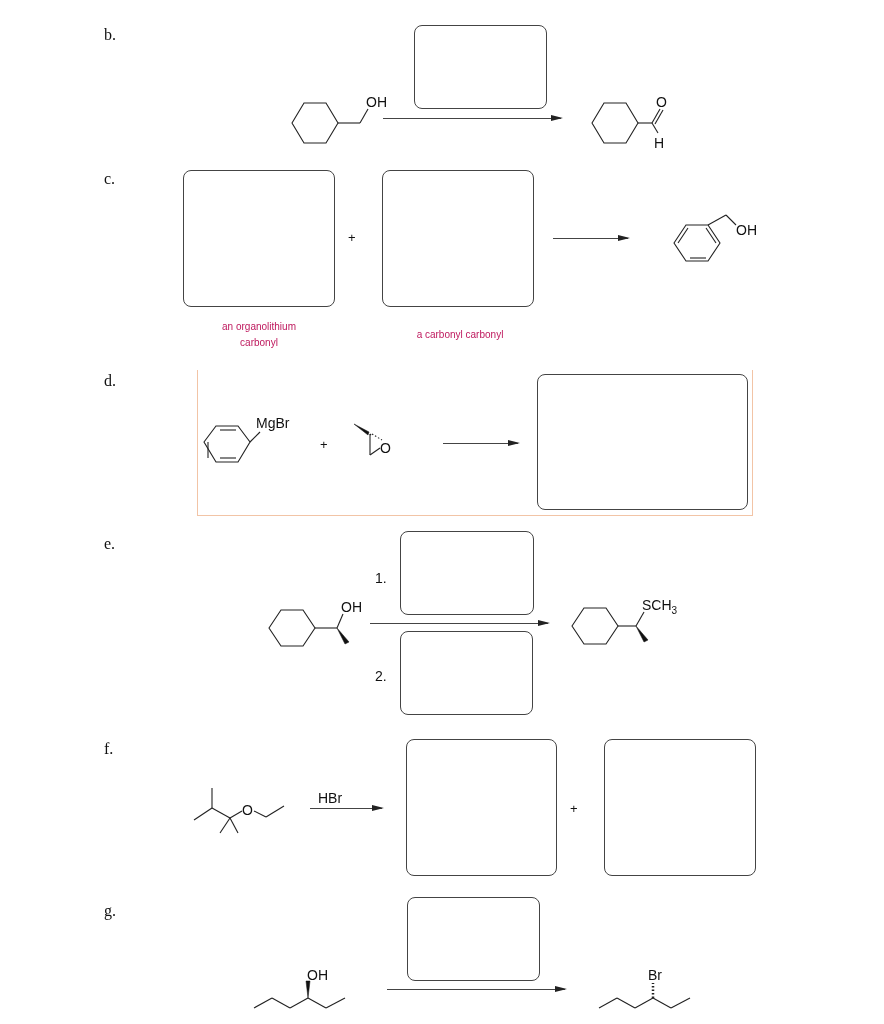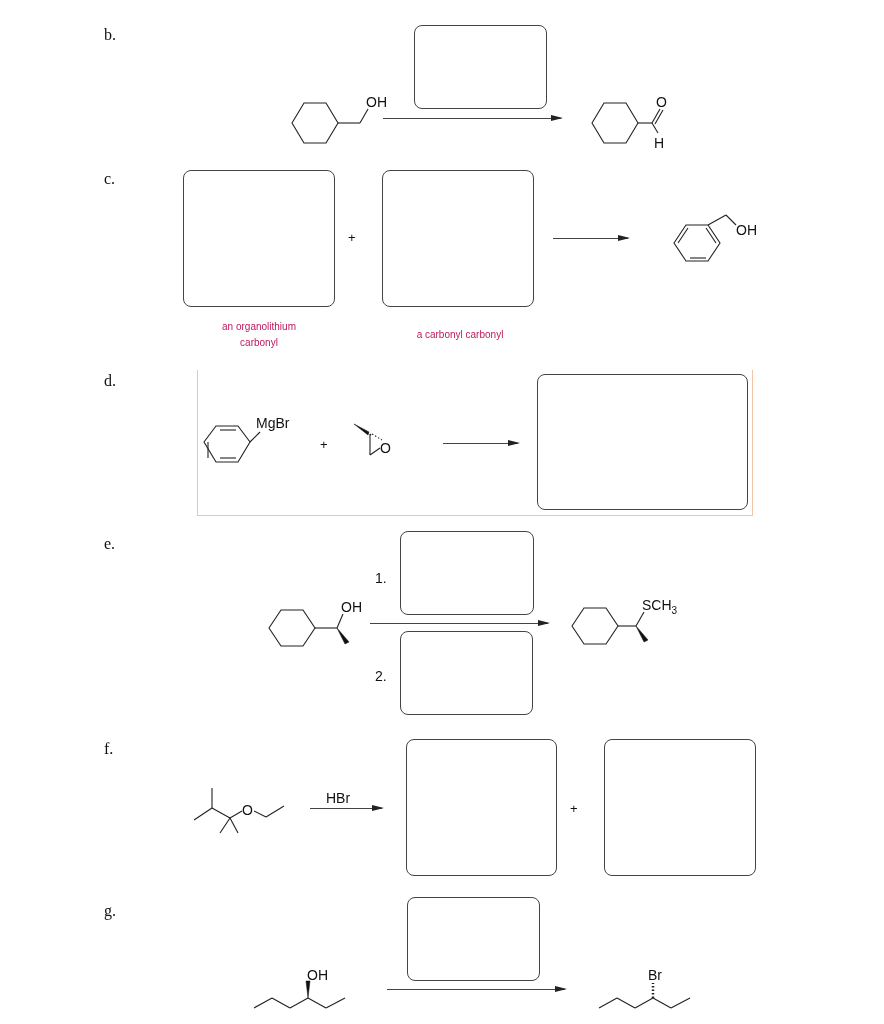--- a/index.html
+++ b/index.html
@@ -105,21 +105,21 @@
   <line x1="4" y1="45" x2="22" y2="33"></line>
   <line x1="22" y1="33" x2="22" y2="13"></line>
   <line x1="22" y1="33" x2="40" y2="43"></line>
   <line x1="40" y1="43" x2="30" y2="58"></line>
   <line x1="40" y1="43" x2="48" y2="58"></line>
   <line x1="40" y1="43" x2="52" y2="36"></line>
   <text x="52" y="40">O</text>
   <line x1="64" y1="36" x2="76" y2="42"></line>
   <line x1="76" y1="42" x2="94" y2="31"></line>
 </svg>
-<div class="txt" style="left:326px;top:790px;">HBr</div>
+<div class="txt" style="left:318px;top:790px;">HBr</div>
 <div class="arrow" style="left:310px;top:808px;width:72px;"></div>
 <div class="box" style="left:406px;top:739px;width:151px;height:137px;"></div>
 <div class="txt" style="left:570px;top:801px;font-size:13px;">+</div>
 <div class="box" style="left:604px;top:739px;width:152px;height:137px;"></div>
 
 <div class="qlabel" style="left:104px;top:902px;">g.</div>
 <div class="box" style="left:407px;top:897px;width:133px;height:84px;"></div>
 <svg class="mol" style="left:250px;top:965px;" width="120" height="50">
   <line x1="4" y1="43" x2="22" y2="33"></line>
   <line x1="22" y1="33" x2="40" y2="43"></line>

